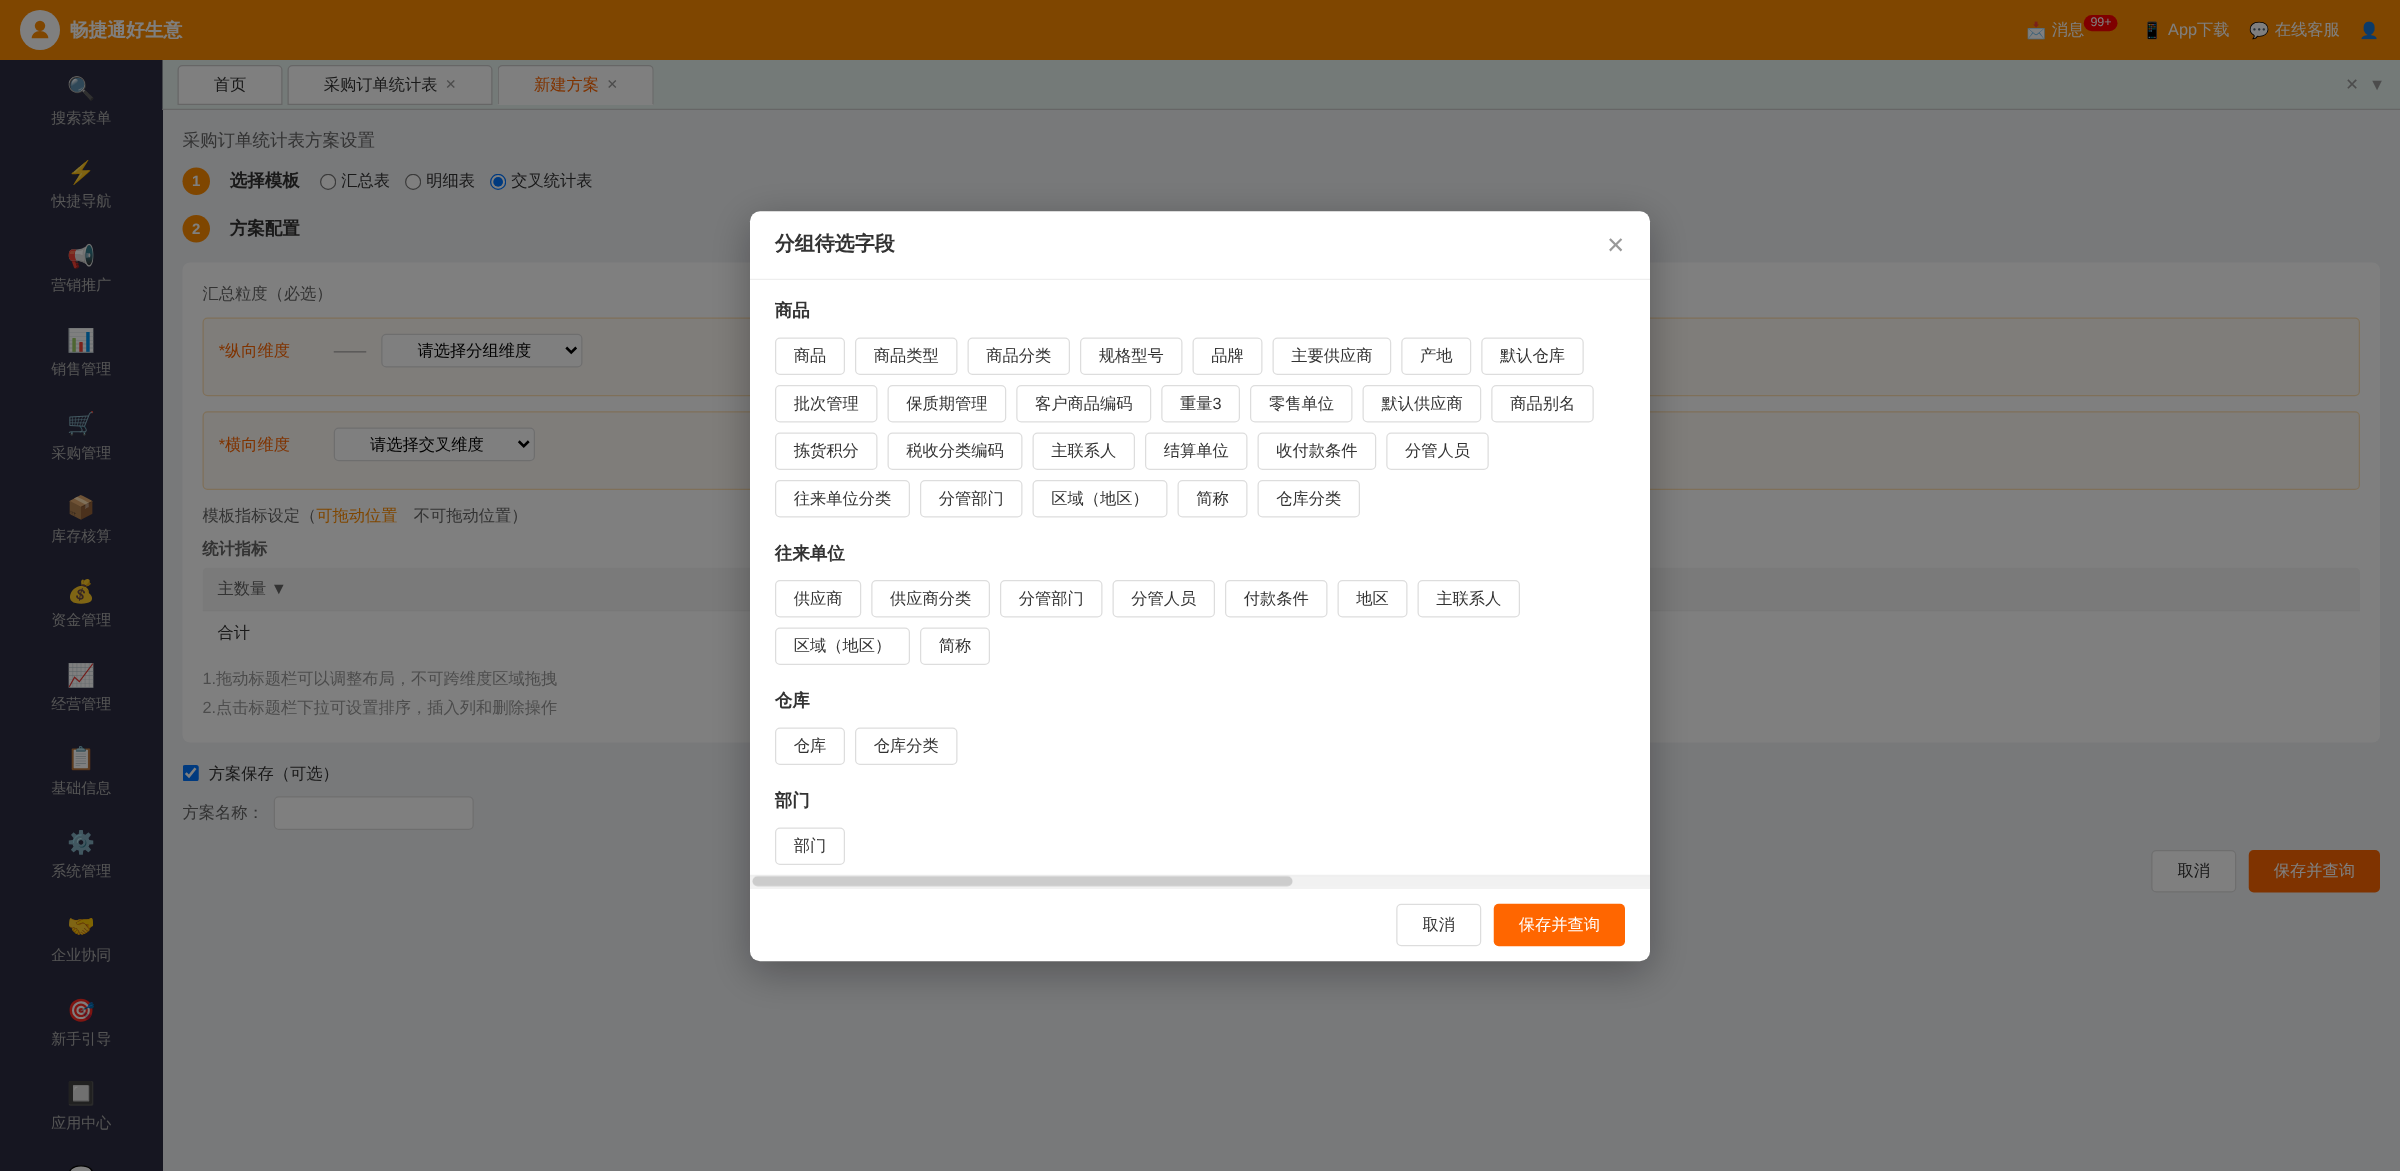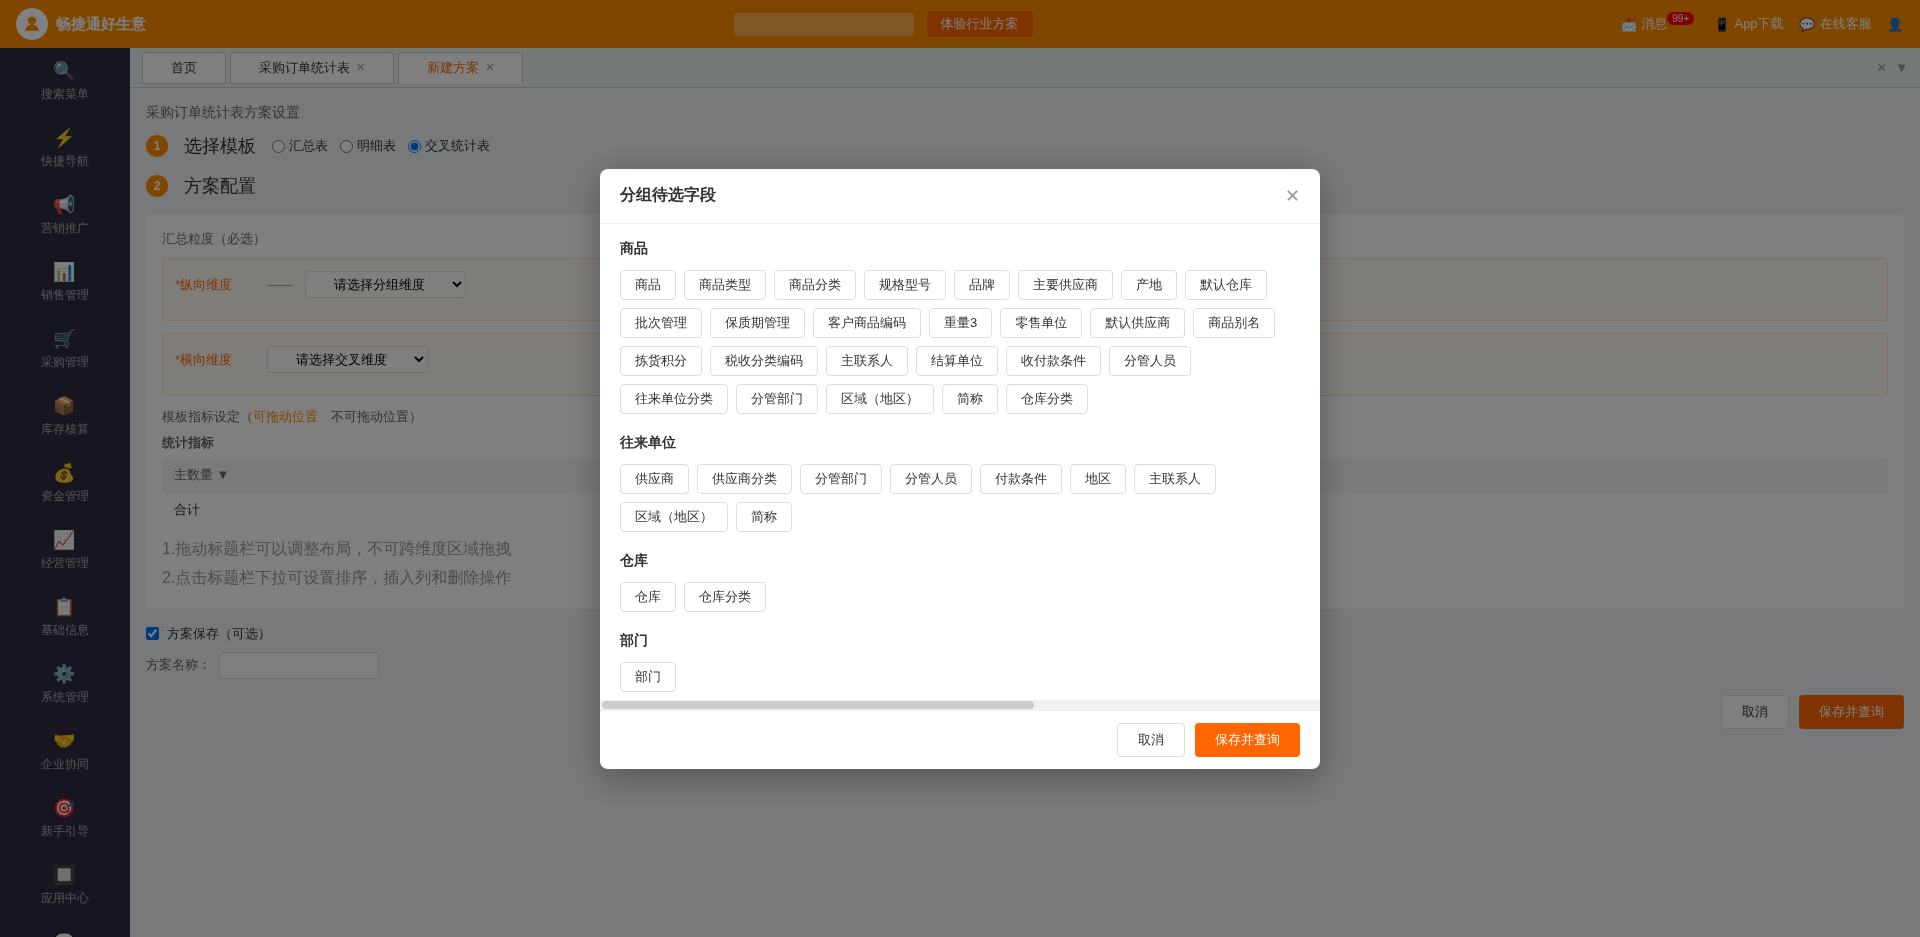--- a/index.html
+++ b/index.html
@@ -66,21 +66,21 @@
       margin-top: 88px;
       padding: 16px;
       min-height: calc(100vh - 88px);
       background: #f0f2f5;
     }
     .page-title { font-size: 14px; color: #666; margin-bottom: 12px; }
 
     
     .step-row { display: flex; align-items: center; gap: 16px; margin-bottom: 16px; }
     .step-badge { background: #ff8c00; color: white; border-radius: 50%; width: 22px; height: 22px; display: flex; align-items: center; justify-content: center; font-size: 12px; font-weight: bold; }
-    .step-label { font-size: 18px; font-weight: normal; color: #333; }
+    .step-label { font-size: 14px; font-weight: bold; color: #333; }
     .radio-group { display: flex; align-items: center; gap: 12px; font-size: 13px; }
     .radio-group label { display: flex; align-items: center; gap: 4px; cursor: pointer; }
 
     
     .config-section { background: white; border-radius: 6px; padding: 16px; margin-bottom: 16px; }
     .config-row { display: flex; align-items: center; gap: 12px; margin-bottom: 10px; }
     .config-label { color: #666; font-size: 13px; min-width: 80px; }
     .select-field { border: 1px solid #ddd; border-radius: 4px; padding: 4px 24px; font-size: 13px; background: white; min-width: 160px; }
 
     
@@ -166,40 +166,36 @@
       bottom: 1px;
       left: 2px;
     }
 
     
     .checkbox-row { display: flex; align-items: center; gap: 8px; margin-bottom: 9px; }
     .checkbox-label { font-size: 13px; }
     .save-name-row { display: flex; align-items: center; gap: 8px; margin-top: 8px; }
     .save-input { border: 1px solid #ddd; border-radius: 4px; padding: 5px 10px; font-size: 13px; width: 160px; }
     
-    .hints { font-size: 16px; color: #999; margin-top: 8px; line-height: 1.8; }
+    .hints { font-size: 13px; color: #999; margin-top: 8px; line-height: 1.8; }
     
     .template-section { background: #fffaf5; border: 1px solid #ffe0b2; border-radius: 4px; padding: 12px; margin-bottom: 12px; }
   </style>
 </head>
 <body>
 
 <div class="top-header">
   <div class="logo-area">
     <div class="logo-icon">
       <svg viewBox="0 0 24 24" fill="#ff8c00">
           <circle cx="12" cy="8" r="5"></circle>
           <path d="M4 20c0-4 3.6-7 8-7s8 3 8 7"></path>
         </svg>
     </div>
     <span>畅捷通好生意</span>
-  </div>
-  <div class="header-center">
-    <input class="header-search" type="text" style="">
-    <button class="header-btn">体验行业方案</button>
   </div>
   <div class="header-right">
     <div class="header-right-item">
       <span>📩</span>
       <span>消息</span>
       <span class="badge">99+</span>
     </div>
     <div class="header-right-item">
       <span>📱</span>
       <span>App下载</span>

